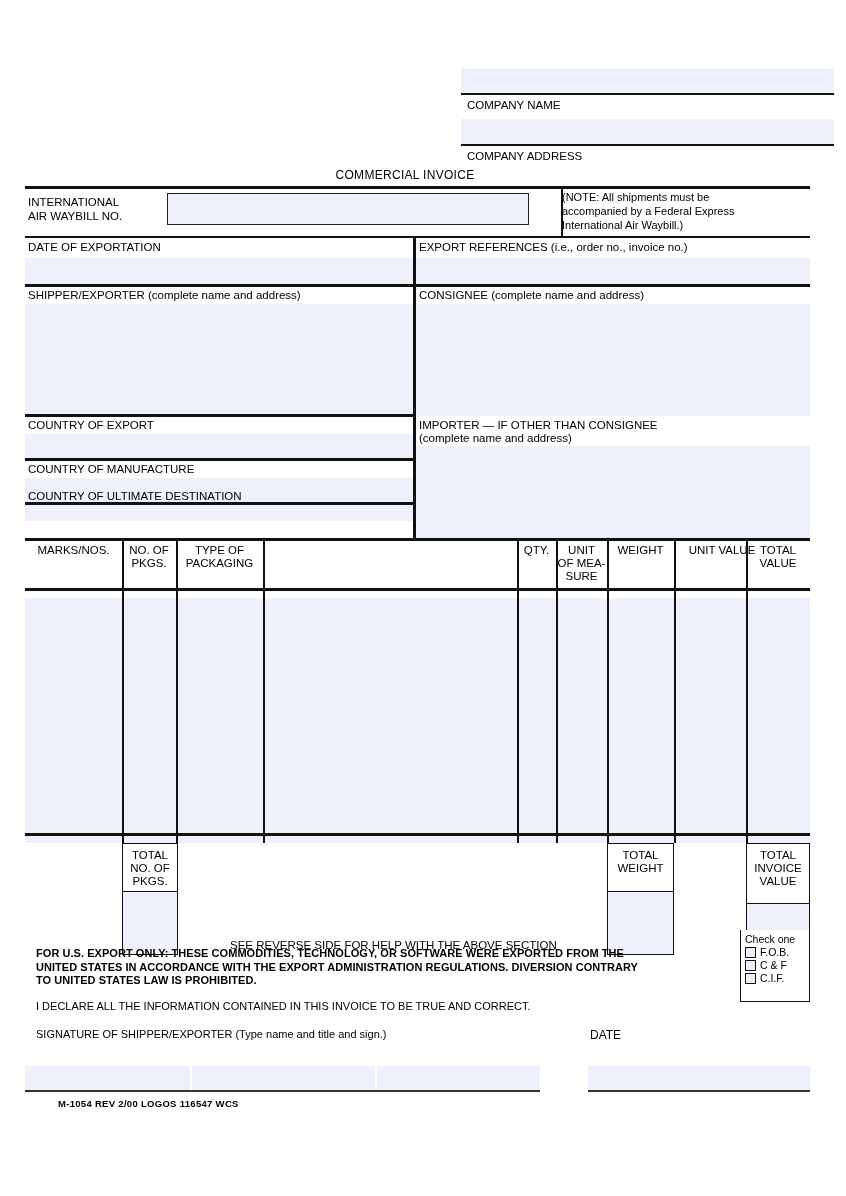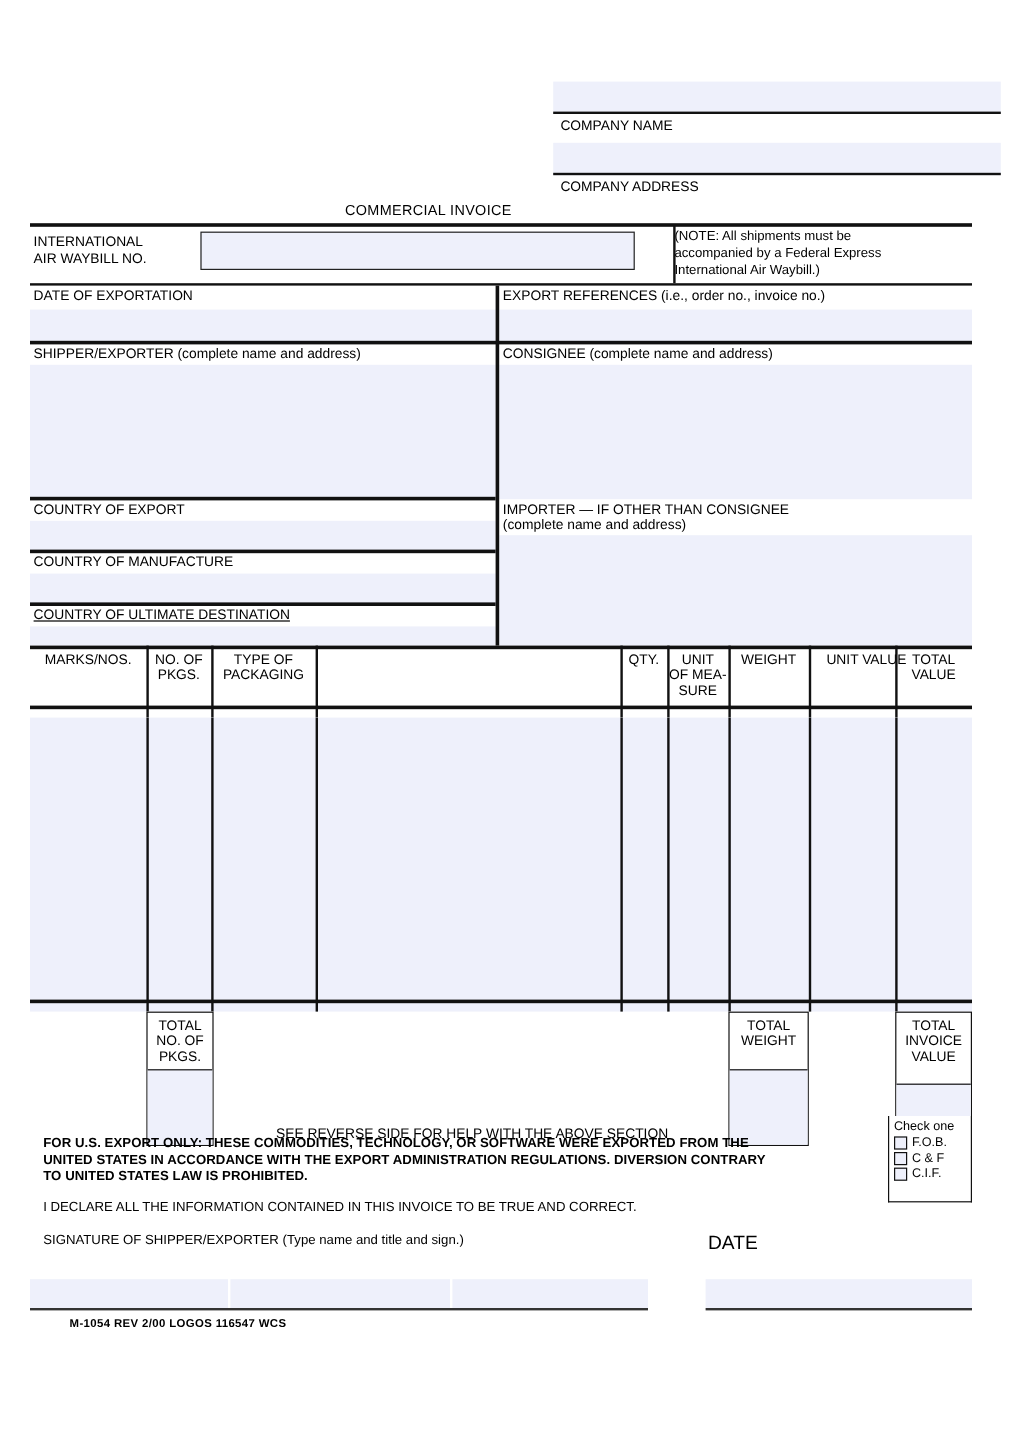--- a/index.html
+++ b/index.html
@@ -11,21 +11,21 @@
   }
   .page{position:relative;width:846px;height:1196px;overflow:hidden;background:#fff;}
 
   
   .co-block{position:absolute;left:461px;top:68px;width:373px;}
   .co-input{height:25px;background:#eef0fb;border-bottom:2.5px solid #111;}
   .co-label{font-size:11.5px;padding:4px 4px 8px 6px;}
 
   
   .ci-title{position:absolute;left:0;top:168px;width:714px;text-align:center;
-            font-size:12px;letter-spacing:.3px;}
+            font-size:12px;letter-spacing:.3px;padding-left:48px;}
   .rule-top{position:absolute;left:25px;top:186px;width:785px;height:2.5px;background:#111;}
 
   
   .awb-row{position:absolute;left:25px;top:188px;width:785px;height:48px;}
   .awb-left{position:absolute;left:0;top:0;width:527px;height:48px;}
   .awb-lbl{position:absolute;left:3px;top:7px;font-size:11.5px;line-height:14px;}
   .awb-box{position:absolute;left:142px;top:5px;width:360px;height:30px;
            background:#eef0fb;border:1.6px solid #222;}
   .awb-note{position:absolute;left:537px;top:2px;width:248px;
             font-size:11px;font-weight:normal;line-height:14px;}
@@ -61,21 +61,21 @@
   .checkone .ctitle{font-size:10.5px;line-height:12px;margin-bottom:2px;}
   .crow{display:flex;align-items:center;gap:4px;margin-bottom:2px;}
   .cbox{width:9px;height:9px;border:1.4px solid #111;background:#eef0fb;flex:none;}
   .crow span{font-size:10.5px;line-height:11px;}
 
   
   .legal{position:absolute;left:36px;top:947px;width:660px;
          font-size:11px;line-height:13.6px;letter-spacing:.05px;font-weight:bold;}
   .declare{position:absolute;left:36px;top:1000px;font-size:11px;}
   .sigline{position:absolute;left:36px;top:1028px;font-size:11px;}
-  .datelbl{position:absolute;left:590px;top:1028px;font-size:16px;}
+  .datelbl{position:absolute;left:590px;top:1028px;font-size:12px;}
 
   
   .sigfill{position:absolute;height:24px;background:#eef0fb;}
   .botrule{position:absolute;height:1.6px;background:#333;}
 
   .footcode{position:absolute;left:58px;top:1098px;font-size:9.5px;font-weight:bold;letter-spacing:.3px;}
 </style>
 </head>
 <body>
 
@@ -136,21 +136,21 @@
       <div class="cfill" style="height:26px;"></div>
     </div>
     <div class="hline" style="left:0;top:220px;width:388px;"></div>
 
     <div class="cell" style="left:0;top:222px;width:388px;height:44px;">
       <div class="clabel">COUNTRY OF MANUFACTURE</div>
       <div class="cfill" style="height:26px;"></div>
     </div>
     <div class="hline" style="left:0;top:264px;width:388px;"></div>
 
-    <div class="cell" style="left:0;top:266px;width:388px;height:34px;text-decoration:underline;">
+    <div class="cell" style="left:0;top:249px;width:388px;height:34px;">
       <div class="clabel">COUNTRY OF ULTIMATE DESTINATION</div>
       <div class="cfill" style="height:16px;"></div>
     </div>
 
     <div class="cell" style="left:391px;top:178px;width:394px;height:122px;">
       <div class="clabel">IMPORTER — IF OTHER THAN CONSIGNEE</div>
       <div class="clabel" style="padding-top:0;">(complete name and address)</div>
       <div class="cfill" style="height:92px;"></div>
     </div>
 

